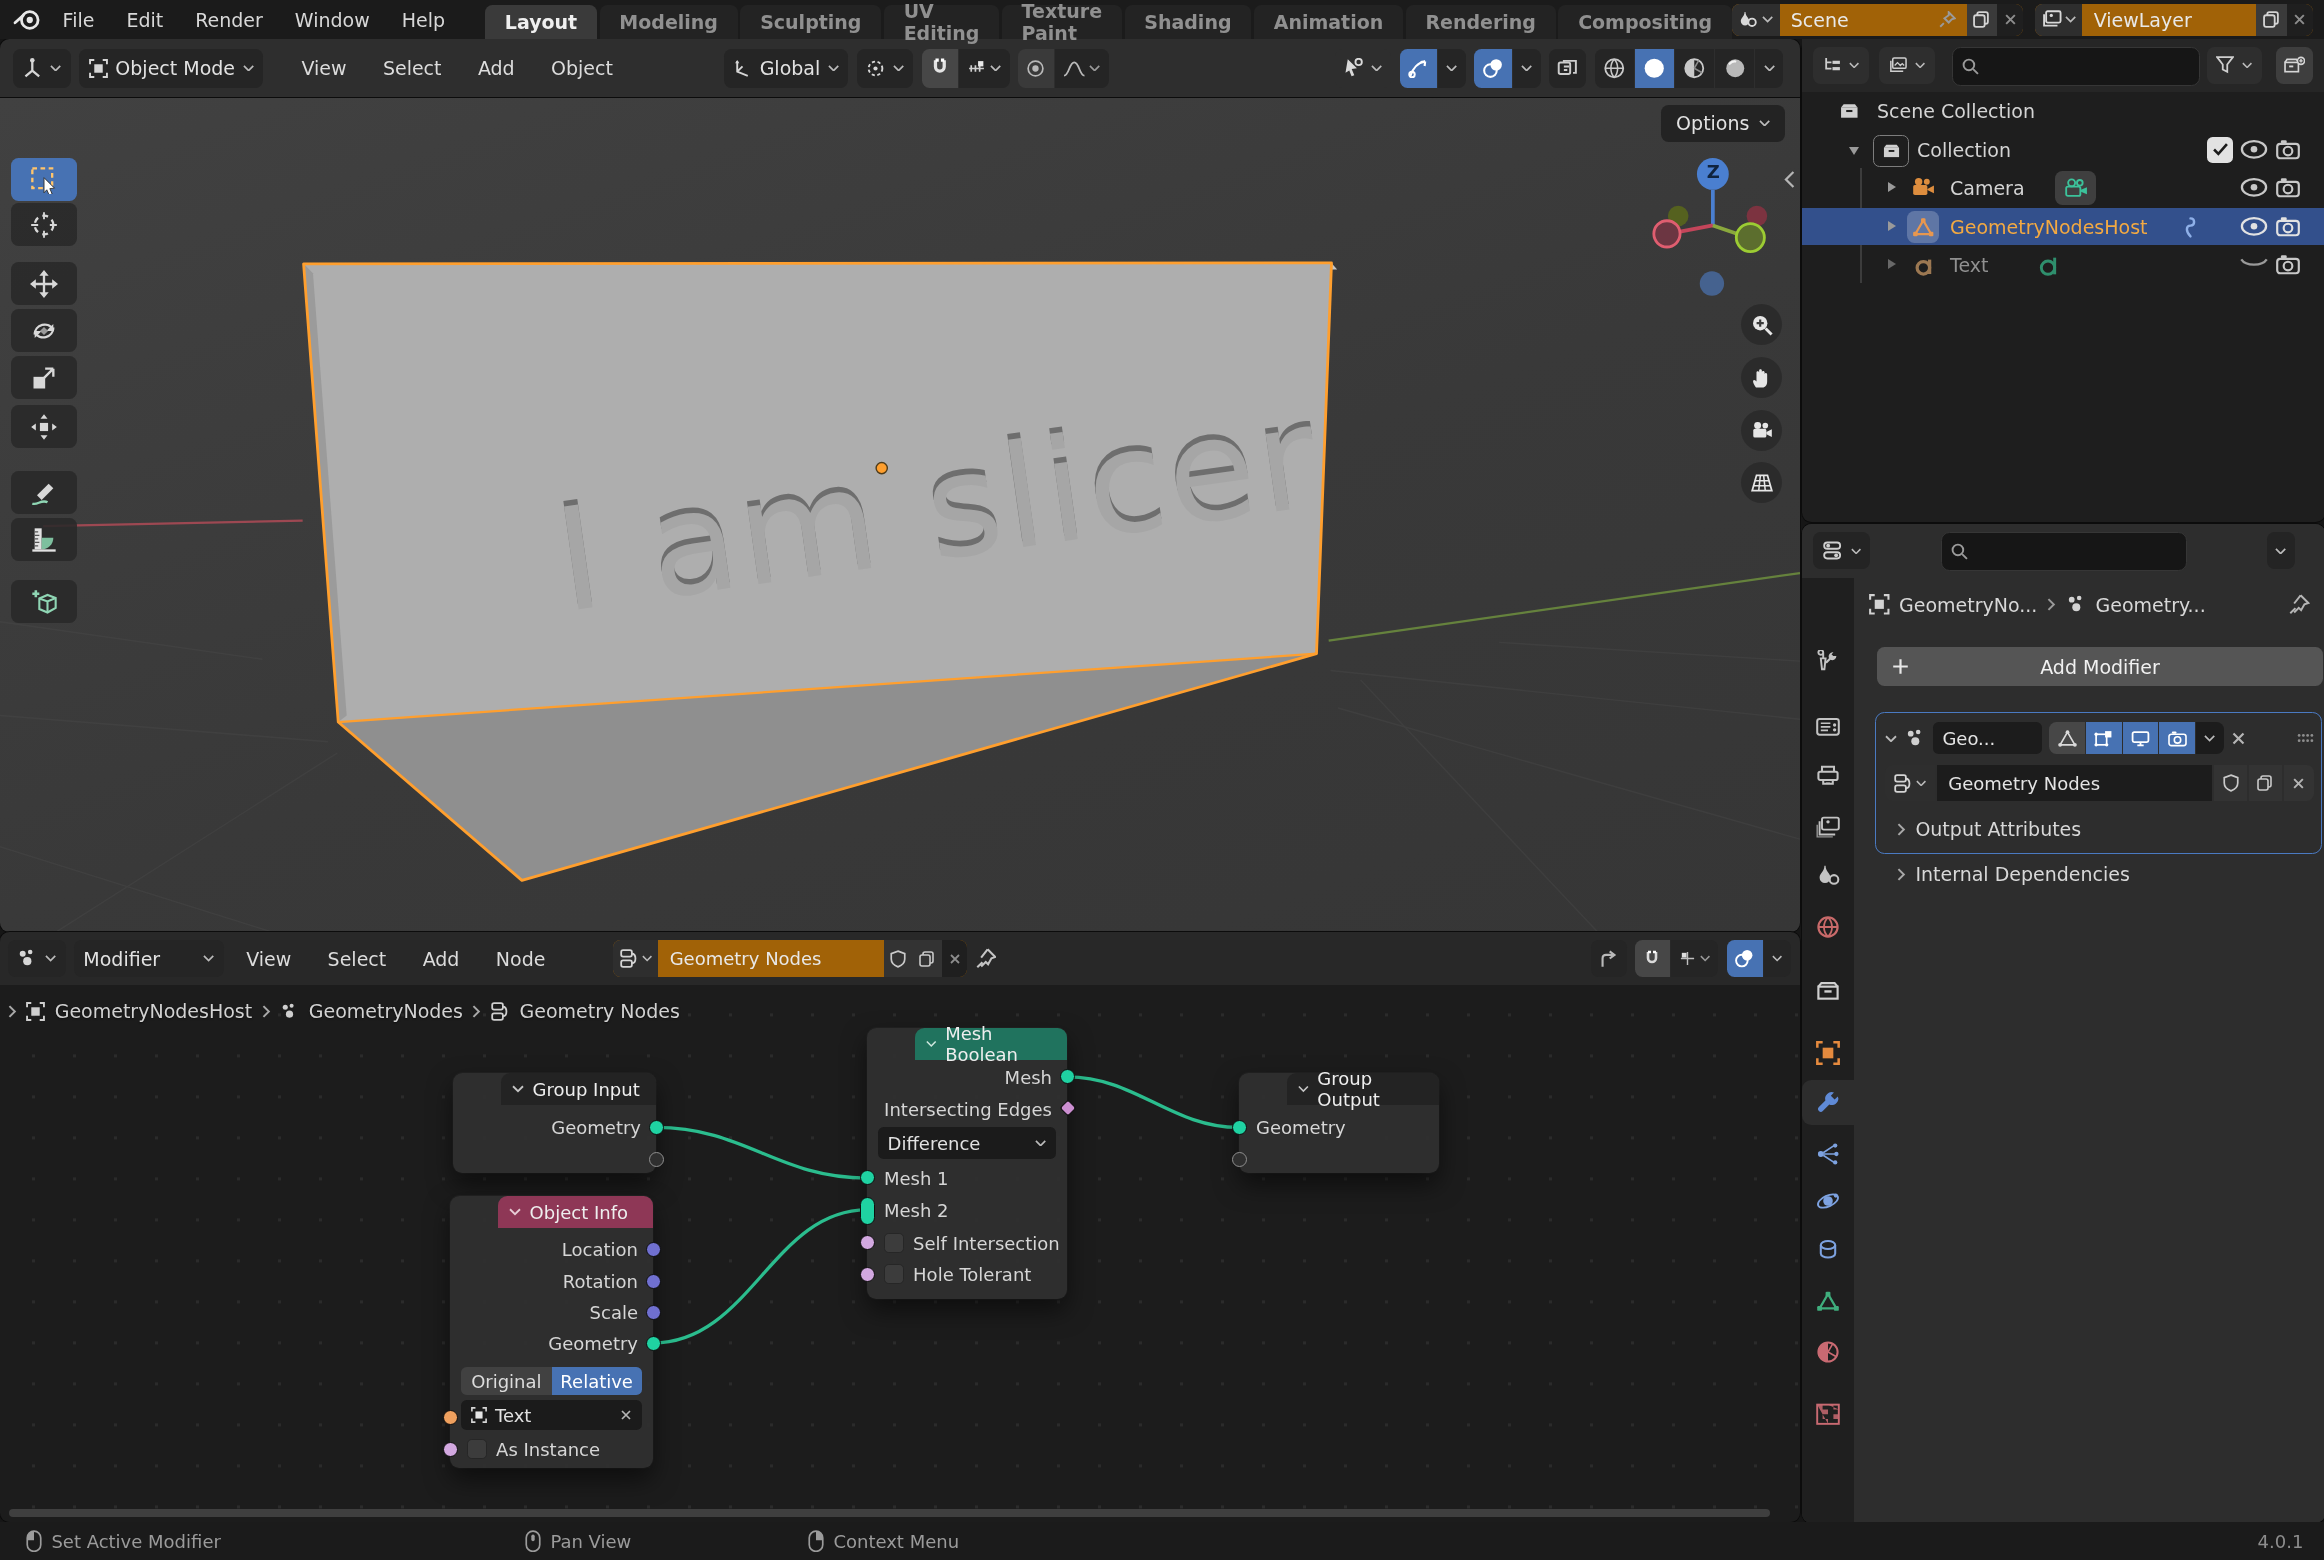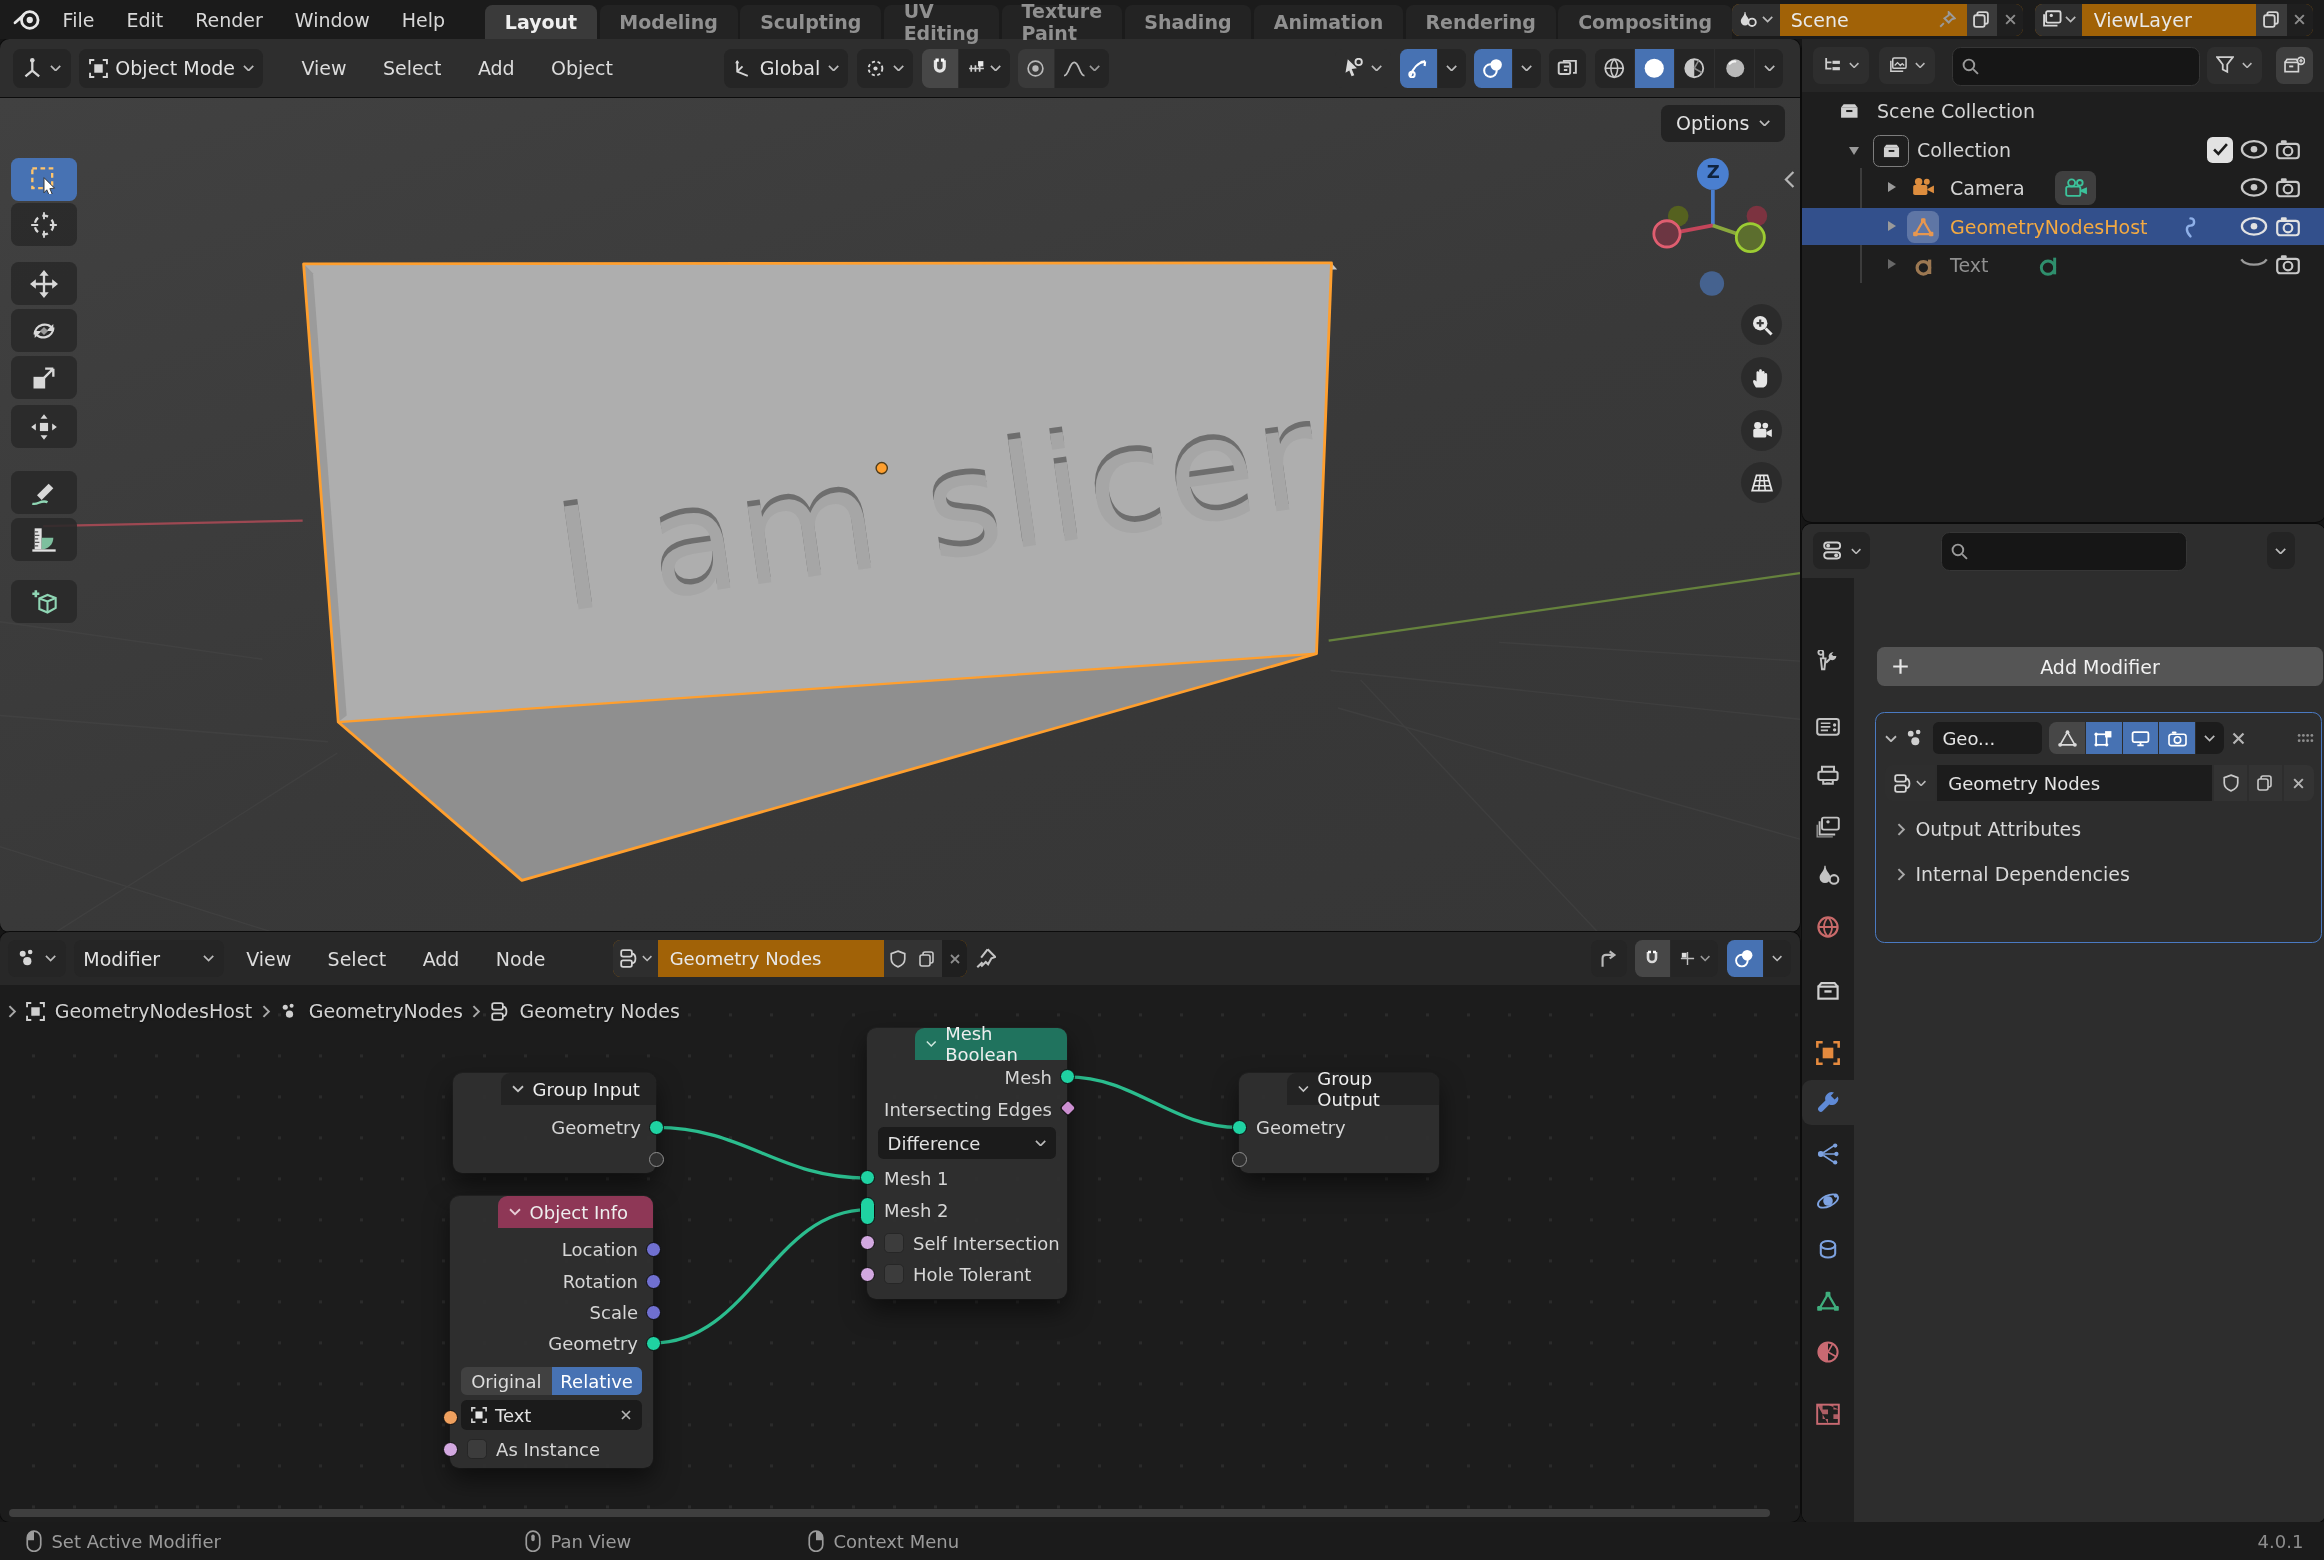--- a/index.html
+++ b/index.html
@@ -1043,29 +1043,49 @@
           </svg>
         </div>
       <div class="ptab" style="top:814px">
           <svg width="24" height="22.5" viewBox="0 0 20 18">
             <rect x="1" y="1" width="18" height="16" fill="none" stroke="#c96a72" stroke-width="1.6"></rect>
             <path d="M1 1h4.5v4H10v4H5.5v4H10v4M10 1h4.5v4H19M14.5 9H19v4h-4.5z" fill="#c96a72" opacity=".85"></path>
           </svg>
         </div>
     </div>
 
+    <div class="abs flex" style="left:67px;top:62px;right:15px;height:37px;gap:9.4px;font-size:19px;color:#d8d8d8">
+      <svg width="20.6" height="20.6" viewBox="0 0 18 18">
+          <path d="M1 5V1h4M13 1h4v4M17 13v4h-4M5 17H1v-4" stroke="#d2d2d2" stroke-width="1.8" fill="none"></path>
+          <rect x="5" y="5" width="8" height="8" fill="#d2d2d2"></rect>
+        </svg>
+      <span>GeometryNo...</span>
+      <svg width="9.4" height="13" viewBox="0 0 8 12">
+          <path d="M1 1l5 5-5 5" fill="none" stroke="#9a9a9a" stroke-width="1.8"></path>
+        </svg>
+      <svg width="20.6" height="20.6" viewBox="0 0 18 18">
+          <circle cx="5" cy="5" r="2.5" fill="#d2d2d2"></circle>
+          <circle cx="11.5" cy="3.5" r="2" fill="#d2d2d2"></circle>
+          <circle cx="9" cy="11.5" r="3.5" fill="#d2d2d2"></circle>
+        </svg>
+      <span>Geometry...</span>
+      <span style="flex:1"></span>
+      <svg width="20.6" height="20.6" viewBox="0 0 16 16">
+          <path d="M9 1l6 6-3 1-2.6 4.6L7.6 10.8 4 14.4M4 7.4L9 1M1 15l4-4" fill="none" stroke="#b5b5b5" stroke-width="1.5"></path>
+        </svg>
+    </div>
 
     <div class="abs flex" style="left:75px;top:123px;width:446px;height:39px;background:#555;border-radius:7.5px;justify-content:center;font-size:19px;color:#f1f1f1">
       <svg class="abs" style="left:15px" width="17" height="17" viewBox="0 0 14 14">
           <path d="M7 1v12M1 7h12" stroke="#e8e8e8" stroke-width="1.8"></path>
         </svg>
       <span>Add Modifier</span>
     </div>
 
-    <div class="abs" style="left:73px;top:188px;width:447px;height:231px;border:1.9px solid #4a7ac2;border-radius:9.4px;box-sizing:border-box">
+    <div class="abs" style="left:73px;top:188px;width:447px;height:142px;border:1.9px solid #4a7ac2;border-radius:9.4px;box-sizing:border-box">
       <div class="abs flex" style="left:9.4px;top:8.4px;right:7.5px;height:34px;gap:7.5px">
         <svg width="12" height="7.5" viewBox="0 0 12 7">
             <path d="M1 1l5 5 5-5" fill="none" stroke="#bbb" stroke-width="1.8"></path>
           </svg>
         <svg width="20.6" height="20.6" viewBox="0 0 18 18">
             <circle cx="5" cy="5" r="2.5" fill="#cfcfcf"></circle>
             <circle cx="11.5" cy="3.5" r="2" fill="#cfcfcf"></circle>
             <circle cx="9" cy="11.5" r="3.5" fill="#cfcfcf"></circle>
           </svg>
         <div class="flex" style="width:90px;height:32px;background:#1c1c1c;border-radius:5.6px;padding:0 9.4px;font-size:18px;color:#e4e4e4">

